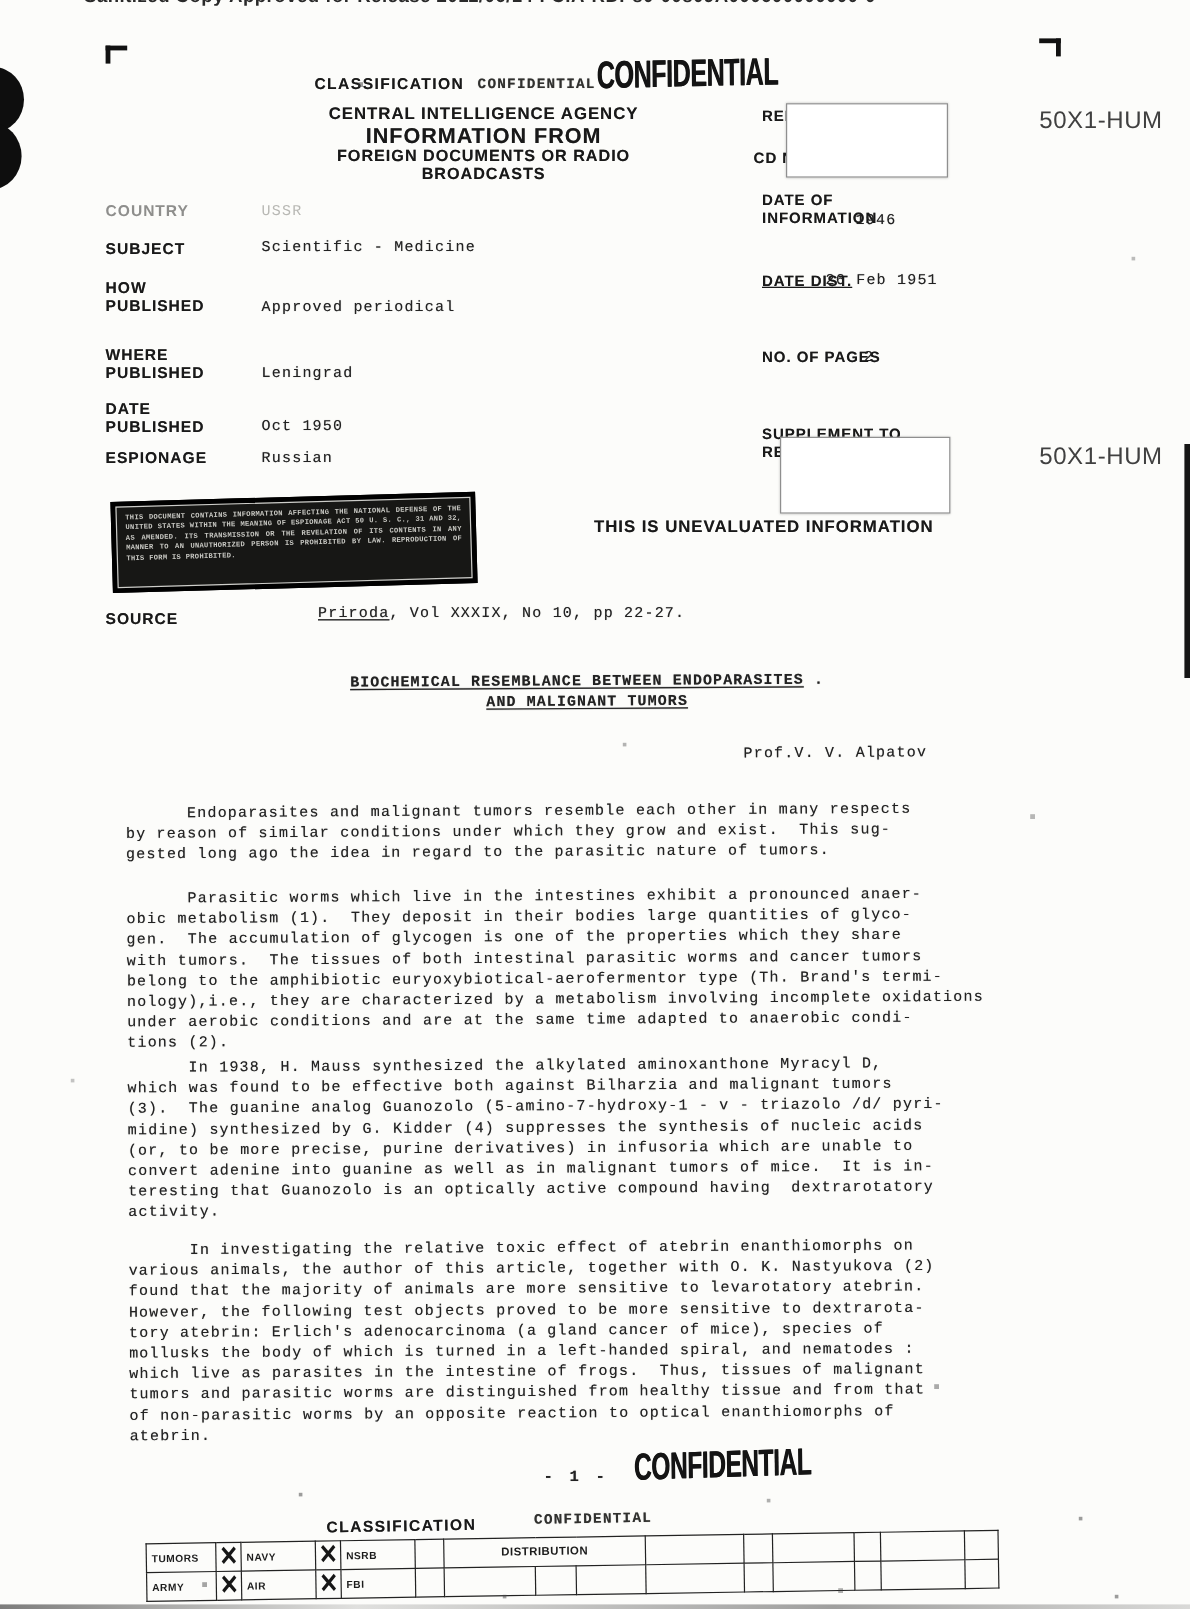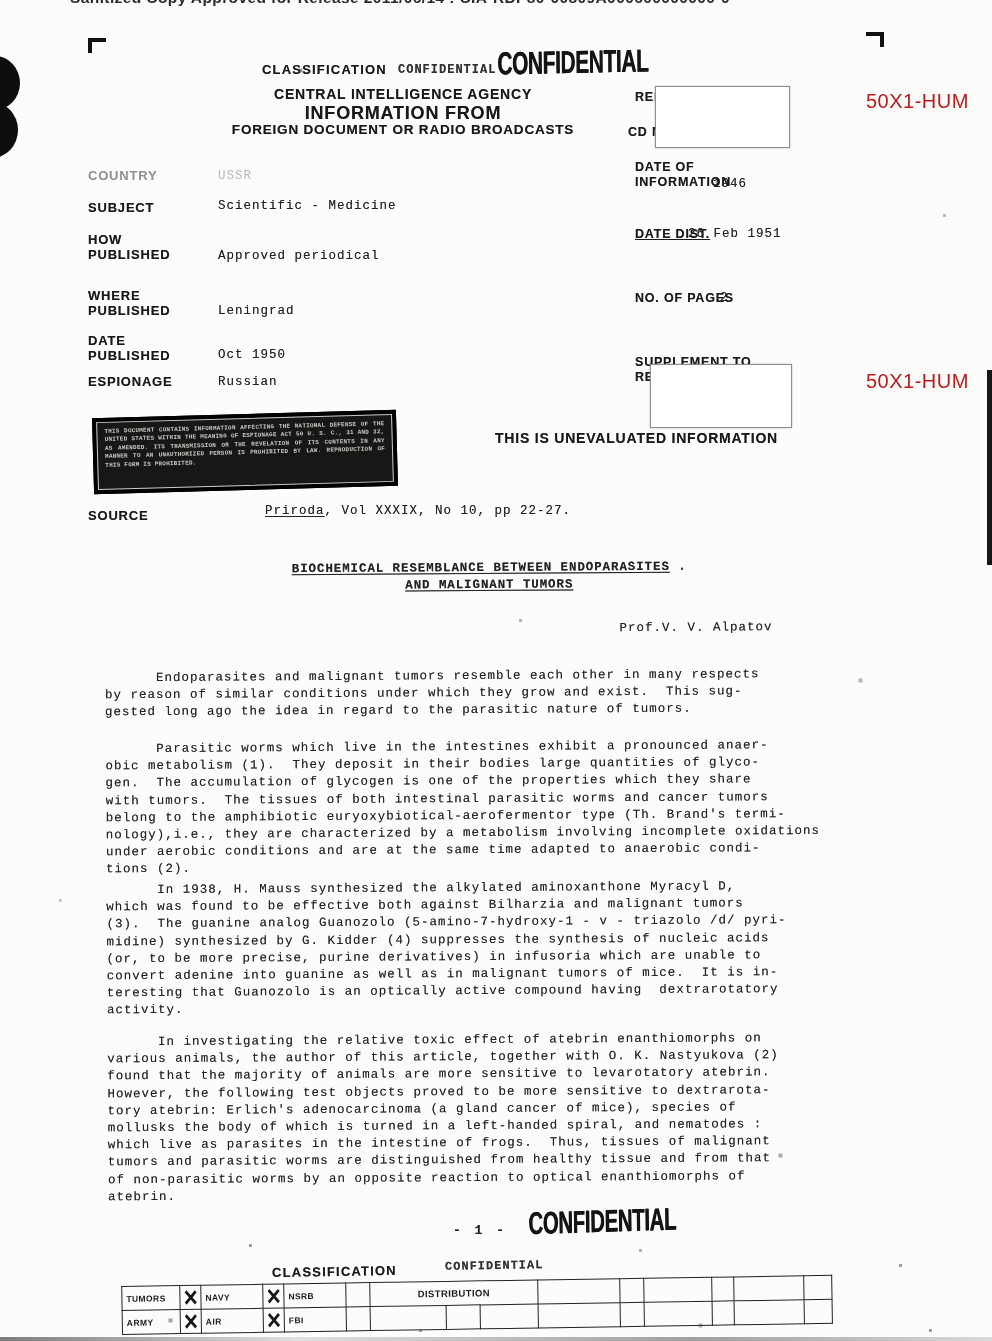--- a/index.html
+++ b/index.html
@@ -18,21 +18,21 @@
   .tw{font-family:"Liberation Mono","DejaVu Sans Mono",monospace;
       font-size:12.5px;letter-spacing:1px;color:#222;line-height:17.2px;
       text-shadow:0 0 .6px rgba(25,25,25,.5);}
   .tw.b{font-weight:bold;}
   .para{white-space:pre;}
   
   .stamp{font-family:"Liberation Sans",sans-serif;font-weight:bold;color:#141414;
          font-size:29px;letter-spacing:-.5px;white-space:nowrap;
          transform:scale(.72,1.1) rotate(-.8deg);transform-origin:left top;
          text-shadow:.6px 0 0 #141414;}
-  .marking{font-size:20px;letter-spacing:.5px;color:#b91c1c;font-family:"Liberation Sans",sans-serif;}
+  .marking{font-size:20px;letter-spacing:.5px;color:#404040;font-family:"Liberation Sans",sans-serif;}
   .redaction{background:#fff;border:1px solid #8f8f8f;box-shadow:0 0 2px rgba(0,0,0,.25);}
   .corner-tl{width:14px;height:11px;border-left:4px solid #111;border-top:4px solid #111;}
   .corner-tr{width:14px;height:11px;border-right:4px solid #111;border-top:4px solid #111;}
   .blob{background:#0e0e0e;border-radius:50%;}
   .edgebar{background:#161616;}
   
   .warnbox{background:#000;border:4px solid #000;transform:rotate(-1.6deg);}
   .warnbox .inner{
     border:1px solid #cdcdc9;background:#171715;color:#c7c7c2;
     font-family:"Liberation Mono",monospace;font-weight:bold;
@@ -80,21 +80,21 @@
 
   <div class="abs edgebar" style="right:0;top:370px;width:5px;height:195px;"></div>
 
   <div class="abs form" style="left:262px;top:62px;letter-spacing:1.2px;">CLASSIFICATION</div>
   <div class="abs tw b" style="left:398px;top:62px;font-size:12px;color:#30302e;">CONFIDENTIAL</div>
   <div class="abs stamp" style="left:497px;top:46px;">CONFIDENTIAL</div>
 
   <div class="abs" style="left:228px;top:87px;width:350px;text-align:center;">
     <div class="form" style="font-size:14px;">CENTRAL INTELLIGENCE AGENCY</div>
     <div class="form" style="font-size:18px;margin-top:4px;">INFORMATION FROM</div>
-    <div class="form" style="font-size:13.5px;margin-top:1px;">FOREIGN DOCUMENT OR RADIO BROADCASTS</div>
+    <div class="form" style="font-size:13.5px;margin-top:1px;">FOREIGN DOCUMENTS OR RADIO BROADCASTS</div>
   </div>
 
   <div class="abs form small" style="left:592px;top:90px;">REPORT</div>
   <div class="abs form small" style="left:585px;top:125px;">CD NO.</div>
   <div class="abs redaction" style="left:655px;top:86px;width:133px;height:60px;"></div>
   <div class="abs marking" style="left:866px;top:90px;">50X1-HUM</div>
 
   <div class="abs form" style="left:88px;top:168px;color:#8e8e8c;text-shadow:none;">COUNTRY</div>
   <div class="abs tw" style="left:218px;top:168px;color:#b8b8b4;text-shadow:none;text-align:right;">USSR</div>
 

